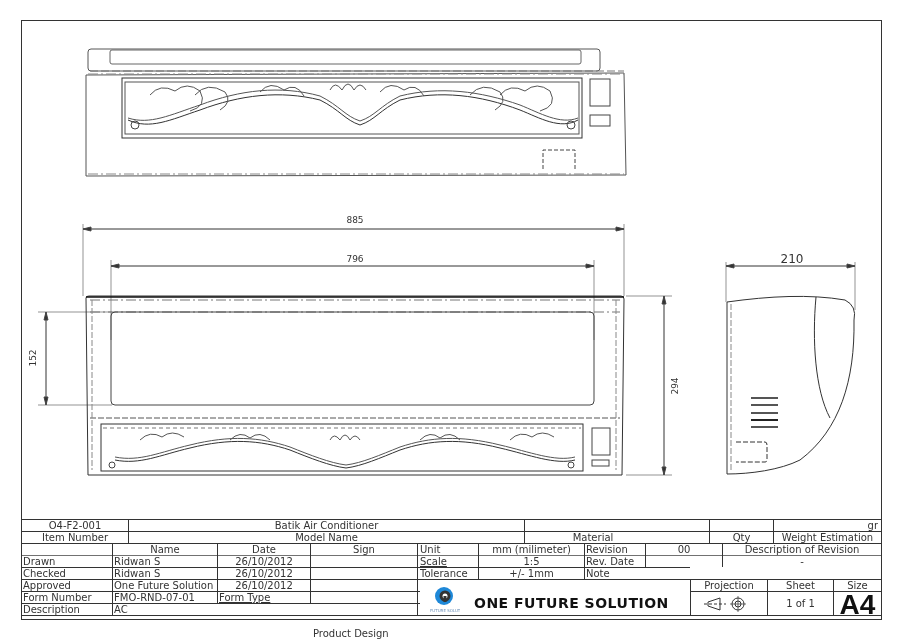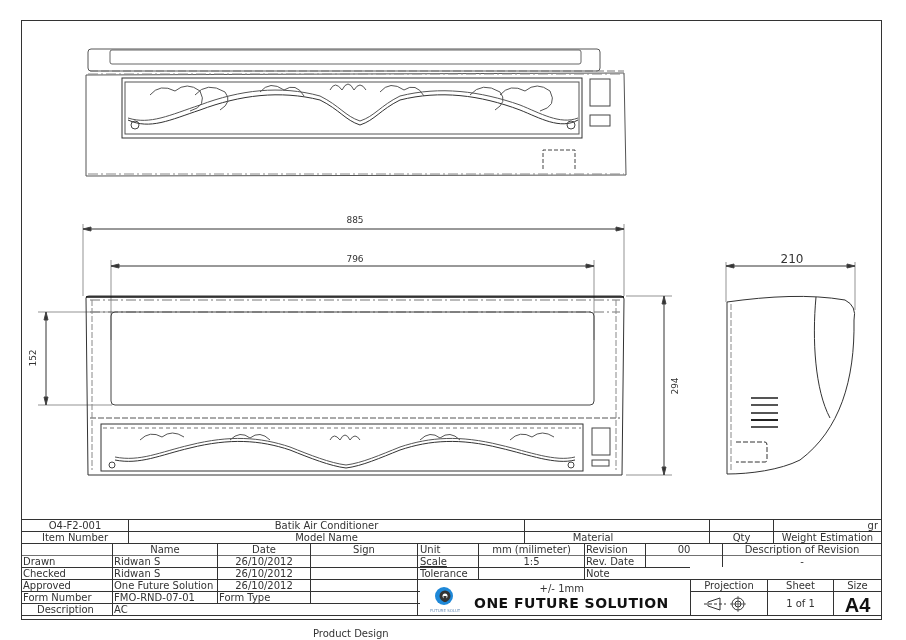--- a/index.html
+++ b/index.html
@@ -2,21 +2,21 @@
 <html><head>
 <meta charset="utf-8">
 <style>
   html,body{margin:0;padding:0;background:#fff;}
   body{width:906px;height:640px;position:relative;overflow:hidden;font-family:"DejaVu Sans",sans-serif;color:#222;}
   .frame{position:absolute;left:21px;top:20px;width:861px;height:600px;border:1px solid #333;box-sizing:border-box;}
   svg.drawing{position:absolute;left:0;top:0;}
   .tb{position:absolute;font-size:10px;line-height:12px;color:#333;white-space:nowrap;overflow:hidden;}
   .c{text-align:center;}
   .logo-text{font-family:"DejaVu Sans",sans-serif;font-weight:bold;letter-spacing:0.5px;color:#111;}
-  .size{font-family:"Liberation Sans",sans-serif;font-weight:bold;font-size:20px;color:#111;}
+  .size{font-family:"Liberation Sans",sans-serif;font-weight:bold;font-size:28px;color:#111;}
 </style>
 </head>
 <body>
 
 <div class="frame"></div>
 
 <svg class="drawing" width="906" height="640" viewBox="0 0 906 640" fill="none" stroke="#444" stroke-width="1">
 
   <g>
     <rect x="88" y="49" width="512" height="22" rx="3" stroke="#555"></rect>
@@ -174,31 +174,31 @@
 <div class="tb" style="left:114px;top:556px;width:103px;">Ridwan S</div>
 <div class="tb c" style="left:218px;top:556px;width:92px;">26/10/2012</div>
 <div class="tb" style="left:23px;top:568px;width:88px;">Checked</div>
 <div class="tb" style="left:114px;top:568px;width:103px;">Ridwan S</div>
 <div class="tb c" style="left:218px;top:568px;width:92px;">26/10/2012</div>
 <div class="tb" style="left:23px;top:580px;width:88px;">Approved</div>
 <div class="tb" style="left:114px;top:580px;width:103px;">One Future Solution</div>
 <div class="tb c" style="left:218px;top:580px;width:92px;">26/10/2012</div>
 <div class="tb" style="left:23px;top:592px;width:104px;">Form Number</div>
 <div class="tb" style="left:114px;top:592px;width:103px;">FMO-RND-07-01</div>
-<div class="tb" style="left:219px;top:592px;width:76px;">Form Type</div>
+<div class="tb" style="left:219px;top:592px;width:76px;text-decoration:underline;">Form Type</div>
 <div class="tb" style="left:313px;top:592px;width:104px;margin-top:36px;">Product Design</div>
-<div class="tb" style="left:23px;top:604px;width:88px;padding-left:14px;">Description</div>
+<div class="tb" style="left:23px;top:604px;width:88px;">Description</div>
 <div class="tb" style="left:114px;top:604px;width:300px;">AC</div>
 
 <div class="tb" style="left:420px;top:544px;width:58px;">Unit</div>
 <div class="tb c" style="left:479px;top:544px;width:105px;">mm (milimeter)</div>
 <div class="tb" style="left:420px;top:556px;width:58px;text-decoration:underline;">Scale</div>
 <div class="tb c" style="left:479px;top:556px;width:105px;">1:5</div>
 <div class="tb" style="left:420px;top:568px;width:58px;">Tolerance</div>
-<div class="tb c" style="left:479px;top:583px;width:105px;text-align:right;">+/- 1mm</div>
+<div class="tb c" style="left:479px;top:568px;width:105px;">+/- 1mm</div>
 <div class="tb" style="left:586px;top:544px;width:59px;">Revision</div>
 <div class="tb c" style="left:646px;top:544px;width:76px;">00</div>
 <div class="tb" style="left:586px;top:556px;width:59px;">Rev. Date</div>
 <div class="tb" style="left:586px;top:568px;width:59px;">Note</div>
 <div class="tb c" style="left:723px;top:544px;width:158px;">Description of Revision</div>
 <div class="tb c" style="left:723px;top:556px;width:158px;">-</div>
 
 <div class="tb" style="left:430px;top:608px;width:30px;font-size:4px;line-height:5px;color:#6a8fb8;">FUTURE SOLUTION</div>
 <div class="tb logo-text" style="left:474px;top:594px;width:210px;font-size:14px;line-height:18px;">ONE FUTURE SOLUTION</div>
 

